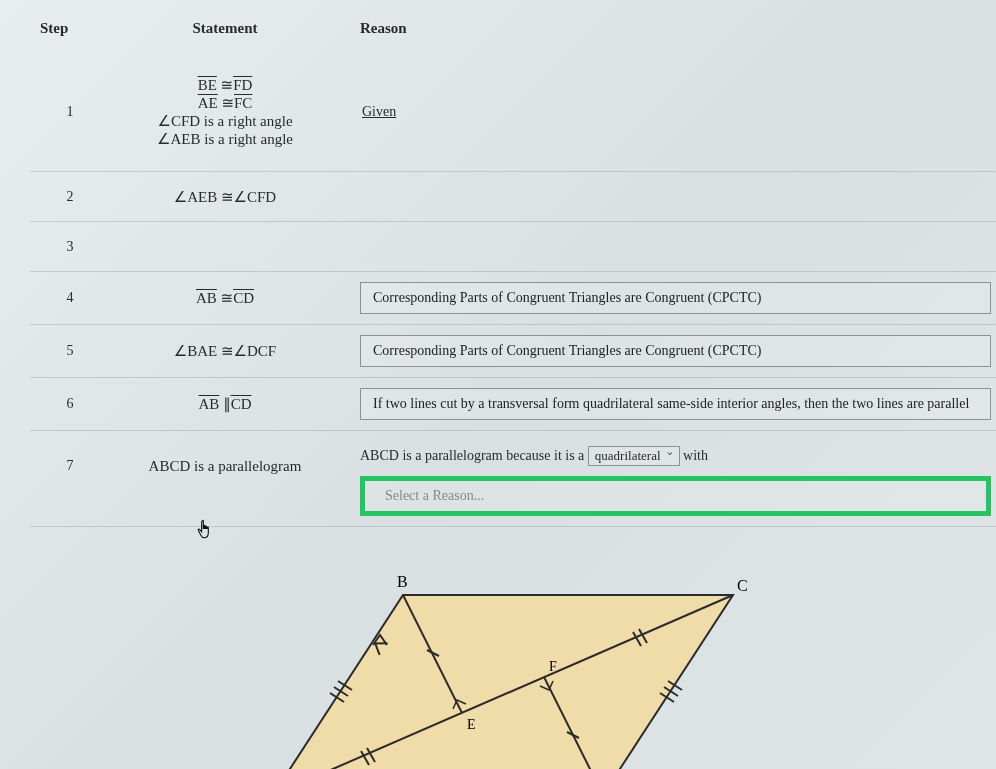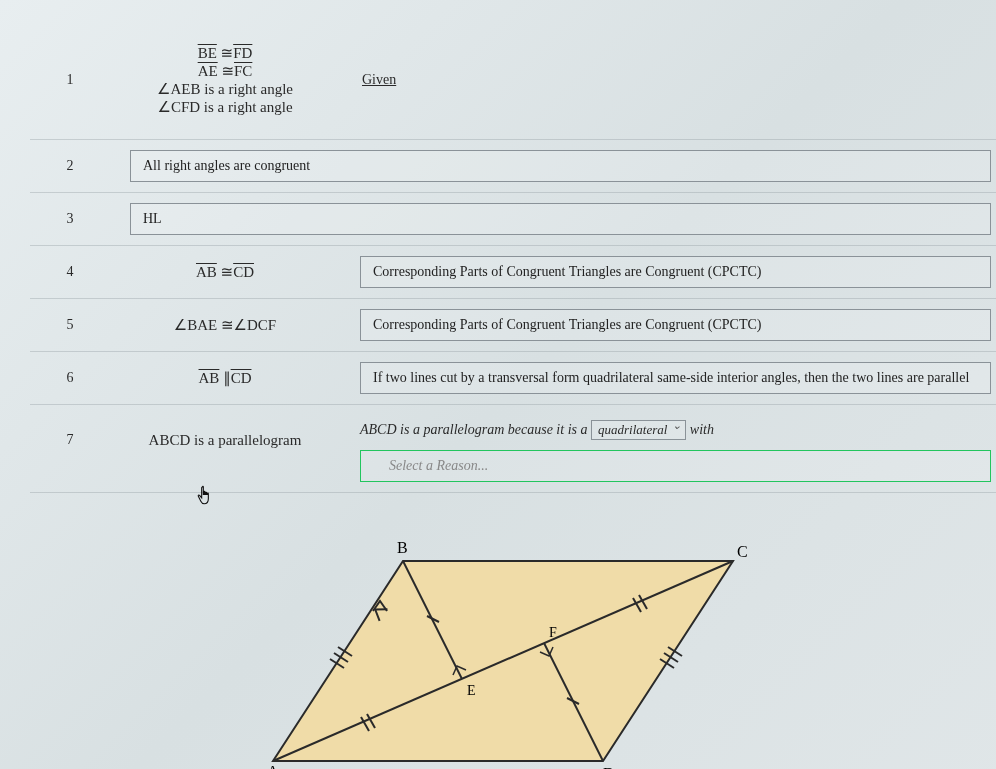--- a/index.html
+++ b/index.html
@@ -34,41 +34,41 @@
     .parallel::before { content: " \2225 "; }
     .reason-box {
       border: 1px solid #8a9298;
       background: rgba(255,255,255,0.15);
       padding: 7px 12px;
       font-size: 14px;
       width: 100%;
       color: #222;
     }
     .reason-static { padding-left: 2px; text-decoration: underline; }
-    .reason7 { width: 100%; font-style: italic; }
+    .reason7 { width: 100%; }
     .reason7-text { font-size: 14px; margin-bottom: 10px; }
     .dropdown-inline {
       border: 1px solid #8a9298;
       background: rgba(255,255,255,0.15);
       padding: 1px 18px 1px 6px;
       font-size: 13px;
       position: relative;
       display: inline-block;
     }
     .dropdown-inline::after {
       content: "\2304";
       position: absolute;
       right: 4px; top: -2px;
       font-size: 11px;
       color: #555;
     }
     .select-reason {
-      border: 1px solid #22c55e;
+      border: 5px solid #22c55e;
       background: rgba(255,255,255,0.12);
-      padding: 7px 28px;
+      padding: 7px 20px;
       font-size: 14px;
       color: #888;
       width: 100%;
     }
     .hand-cursor {
       width: 20px; height: 24px;
       position: relative;
       left: 165px; top: -8px;
     }
     .figure-area {
@@ -76,49 +76,51 @@
       justify-content: center;
       padding: 10px 40px 0 0;
     }
     svg.geom { width: 560px; height: 260px; }
   </style>
 </head>
 <body>
 
 <div class="proof-table">
 
+  <div class="header-row">
+    <div class="step-h">Step</div>
+    <div class="statement-h">Statement</div>
+    <div class="reason-h">Reason</div>
+  </div>
 
   
   <div class="proof-row row1">
     <div class="step-col">1</div>
     <div class="statement-col">
       <div class="line"><span class="overline">BE</span><span class="cong"></span><span class="overline">FD</span></div>
       <div class="line"><span class="overline">AE</span><span class="cong"></span><span class="overline">FC</span></div>
+      <div class="line">∠CFD is a right angle</div>
       <div class="line">∠AEB is a right angle</div>
-      <div class="line">∠CFD is a right angle</div>
     </div>
     <div class="reason-col">
       <div class="reason-static">Given</div>
     </div>
   </div>
 
   
   <div class="proof-row">
     <div class="step-col">2</div>
-    <div class="reason-col">
-      <div class="reason-box">All right angles are congruent</div>
+    <div class="statement-col">
+      <span>∠AEB</span><span class="cong"></span><span>∠CFD</span>
     </div>
   </div>
 
   
   <div class="proof-row">
     <div class="step-col">3</div>
-    <div class="reason-col">
-      <div class="reason-box">HL</div>
-    </div>
   </div>
 
   
   <div class="proof-row">
     <div class="step-col">4</div>
     <div class="statement-col">
       <span class="overline">AB</span><span class="cong"></span><span class="overline">CD</span>
     </div>
     <div class="reason-col">
       <div class="reason-box">Corresponding Parts of Congruent Triangles are Congruent (CPCTC)</div>

